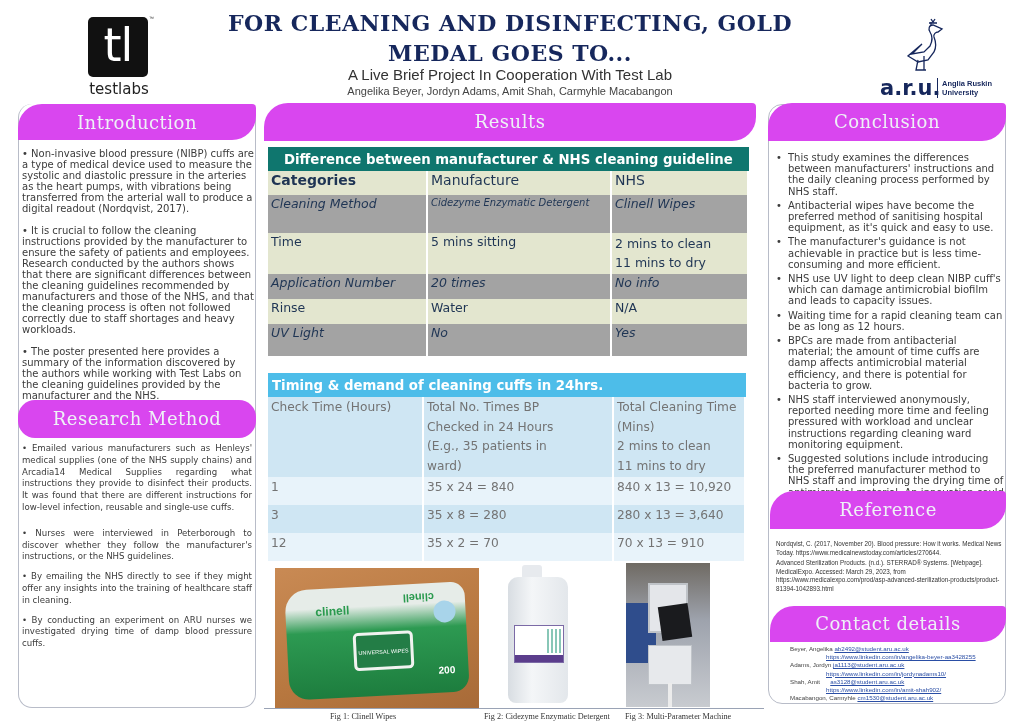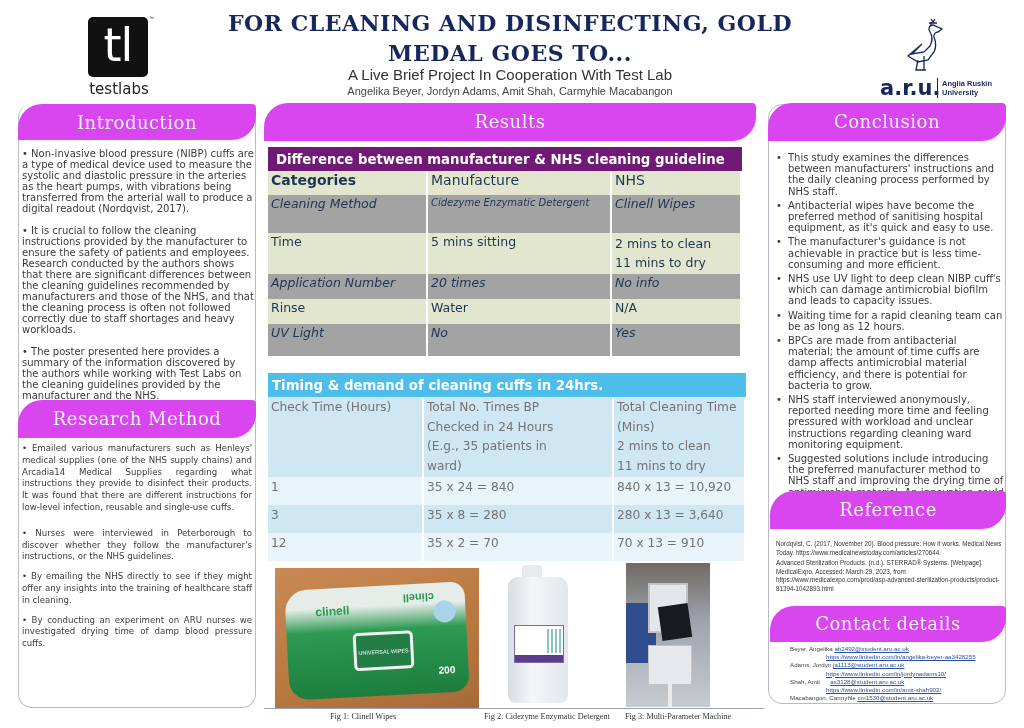--- a/index.html
+++ b/index.html
@@ -23,21 +23,21 @@
 
   
   .col-box { position: absolute; border: 1px solid #b8bcc8; border-radius: 14px; background: #fff; }
   .col-left { left: 18px; top: 104px; width: 238px; height: 604px; border-top: none; border-left: 1px solid #b8bcc8; }
   .col-right { left: 768px; top: 104px; width: 238px; height: 600px; }
 
   .section-head { position: absolute; background: #d946ef; color: #eef1f6; font-family: "DejaVu Serif", serif; font-size: 18px; text-align: center; border-radius: 24px 4px 24px 0; letter-spacing: 0.5px; }
   .section-head span { display: block; }
 
   .intro-head { left: 18px; top: 104px; width: 238px; height: 36px; line-height: 38px; }
-  .method-head { left: 18px; top: 400px; width: 238px; height: 38px; line-height: 38px; }
+  .method-head { left: 18px; top: 400px; width: 238px; height: 38px; line-height: 38px; border-radius: 17px; }
   .results-head { left: 264px; top: 103px; width: 492px; height: 38px; line-height: 38px; }
   .concl-head { left: 768px; top: 103px; width: 238px; height: 38px; line-height: 38px; }
   .ref-head { left: 770px; top: 491px; width: 236px; height: 38px; line-height: 38px; }
   .contact-head { left: 770px; top: 606px; width: 236px; height: 36px; line-height: 36px; }
 
   .text-block { position: absolute; font-family: "DejaVu Sans", sans-serif; font-size: 10px; line-height: 11px; color: #3b3b3b; }
   .text-block p { margin-bottom: 11px; }
   .intro-text { left: 22px; top: 148px; width: 232px; }
   .method-text { left: 22px; top: 443px; width: 230px; font-size: 8.6px; line-height: 11.8px; text-align: justify; }
   .method-text p { margin-bottom: 8px; }
@@ -51,21 +51,21 @@
   .ref-text { left: 776px; top: 540px; width: 226px; font-family: "Liberation Sans", sans-serif; font-size: 6.3px; line-height: 8.6px; color: #333; }
   .ref-text p { margin-bottom: 2px; }
 
   .contact-text { position: absolute; left: 790px; top: 645px; width: 215px; font-family: "Liberation Sans", sans-serif; font-size: 6.2px; line-height: 8.2px; color: #444; }
   .contact-text .row { white-space: nowrap; }
   .contact-text a, .contact-text .link { color: #2a4ea5; text-decoration: underline; }
   .contact-text .indent { padding-left: 36px; }
 
   
   .tbl1 { position: absolute; left: 268px; top: 147px; width: 474px; border-collapse: separate; border-spacing: 0; font-family: "DejaVu Sans", sans-serif; }
-  .tbl1 .cap { background: #701a75; color: #fff; font-weight: bold; font-size: 13.3px; height: 24px; padding: 0 8px; text-align: left; white-space: nowrap; }
+  .tbl1 .cap { background: #0f766e; color: #fff; font-weight: bold; font-size: 13.3px; height: 24px; padding: 0 16px; text-align: left; white-space: nowrap; }
   .tbl1 td { font-size: 12.5px; color: #1f3554; padding: 1px 3px; vertical-align: top; border-right: 2px solid #fff; }
   .tbl1 tr.odd td { background: #e3e6cf; }
   .tbl1 tr.even td { background: #a3a3a3; font-style: italic; }
   .tbl1 td.small { font-size: 10px; line-height: 14px; }
 
   
   .tbl2 { position: absolute; left: 268px; top: 373px; width: 478px; border-collapse: separate; border-spacing: 0; font-family: "DejaVu Sans", sans-serif; }
   .tbl2 .cap { background: #4dbde9; color: #fff; font-weight: bold; font-size: 13.3px; height: 24px; padding: 0 4px; text-align: left; white-space: nowrap; }
   .tbl2 td { font-size: 12.2px; color: #737373; padding: 1px 3px; vertical-align: top; border-right: 2px solid #fff; line-height: 19.5px; }
   .tbl2 tr.odd td { background: #cfe6f3; }

